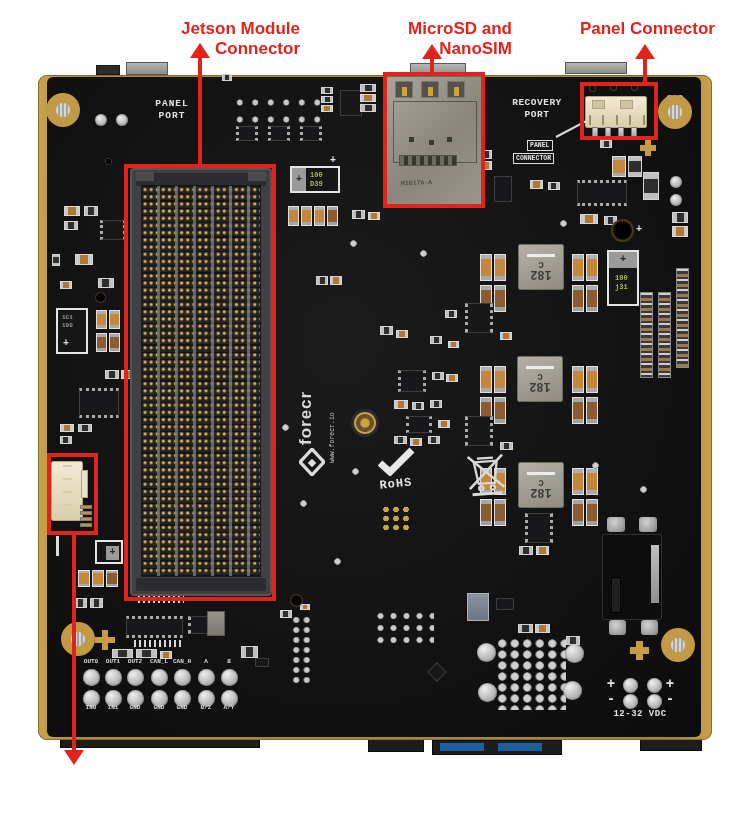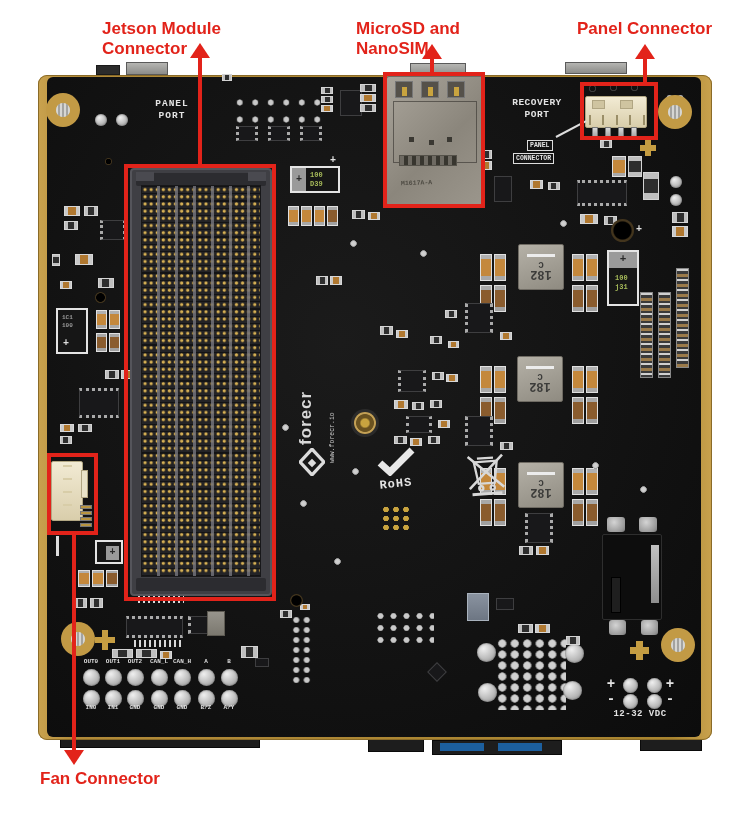--- a/index.html
+++ b/index.html
@@ -116,21 +116,21 @@
     font-weight:bold;font-size:6px;width:28px;text-align:center;letter-spacing:0;}
 
   
   .logo-brand{position:absolute;left:296px;top:381px;height:64px;z-index:4;color:#d9d9d9;
     writing-mode:vertical-rl;transform:rotate(180deg);font-weight:bold;font-size:17px;letter-spacing:1px;}
   .logo-site{position:absolute;left:329px;top:383px;height:80px;z-index:4;color:#c9c9c9;
     writing-mode:vertical-rl;transform:rotate(180deg);font-family:"Liberation Mono",monospace;font-size:6.5px;}
   .svgmark{position:absolute;z-index:4;}
 
   
-  .ann-label{position:absolute;z-index:9;color:#e2231a;font-weight:bold;font-size:17px;text-align:left;}
+  .ann-label{position:absolute;z-index:9;color:#e2231a;font-weight:bold;font-size:17px;text-align:right;}
   .ann-box{position:absolute;z-index:8;border:4px solid #e2231a;}
   .ann-shaft{position:absolute;z-index:8;width:4px;background:#e2231a;}
   .ann-head{position:absolute;z-index:8;width:0;height:0;border-left:10px solid rgba(0,0,0,0);
     border-right:10px solid rgba(0,0,0,0);}
   .ann-head.up{border-bottom:15px solid #e2231a;}
   .ann-head.down{border-top:15px solid #e2231a;}
 </style>
 </head>
 <body>
 
@@ -341,21 +341,20 @@
   <div class="d pad" style="left:478px;top:683px;width:19px;height:19px;"></div>
   <div class="d pad" style="left:563px;top:681px;width:19px;height:19px;"></div>
   <div class="d pad" style="left:95px;top:114px;width:12px;height:12px;"></div>
   <div class="d pad" style="left:116px;top:114px;width:12px;height:12px;"></div>
   <div class="d pad" style="left:670px;top:176px;width:12px;height:12px;"></div>
   <div class="d pad" style="left:670px;top:194px;width:12px;height:12px;"></div>
 
   <div class="ann-label" style="left:102px;top:19px;width:198px;">Jetson Module Connector</div>
   <div class="ann-label" style="left:577px;top:19px;width:138px;">Panel Connector</div>
   <div class="ann-label" style="left:356px;top:19px;width:156px;">MicroSD and NanoSIM</div>
-  <div class="ann-label" style="left:40px;top:769px;width:132px;">Fan Connector</div>
 
   <div class="ann-head up" style="left:190px;top:43px;"></div>
   <div class="ann-shaft" style="left:198px;top:56px;height:110px;"></div>
   <div class="ann-box" style="left:124px;top:164px;width:152px;height:437px;"></div>
 
   <div class="ann-head up" style="left:422px;top:44px;"></div>
   <div class="ann-shaft" style="left:430px;top:57px;height:17px;"></div>
   <div class="ann-box" style="left:383px;top:72px;width:102px;height:136px;"></div>
 
   <div class="ann-head up" style="left:635px;top:44px;"></div>

